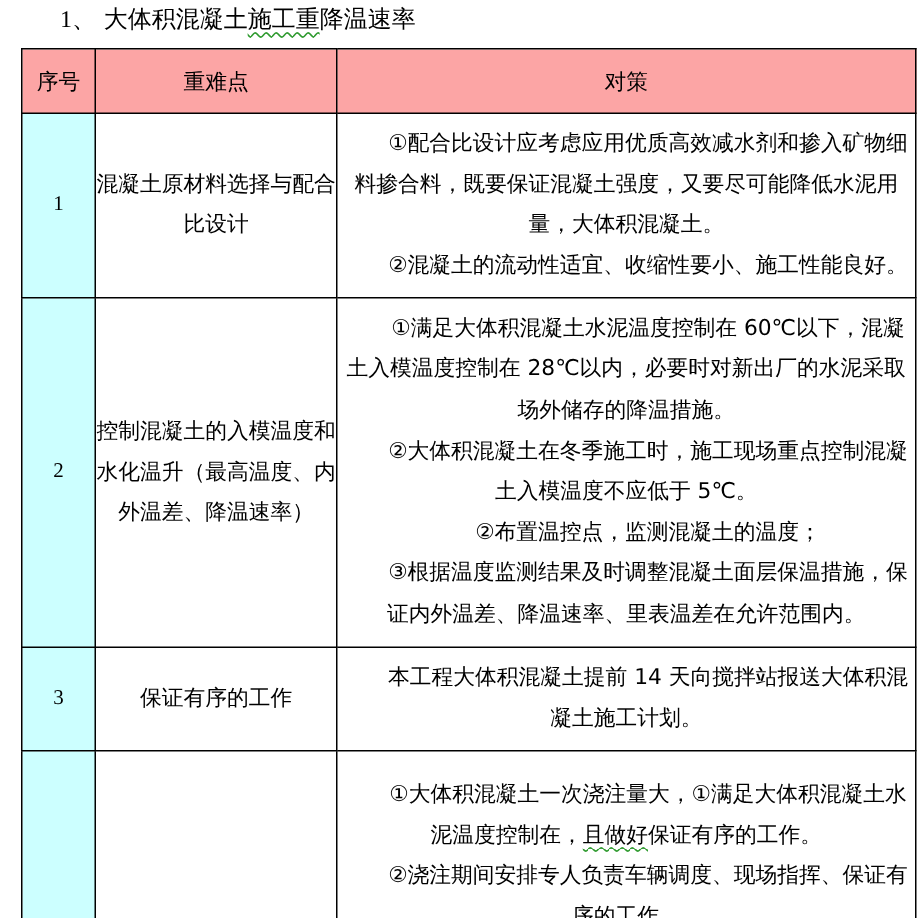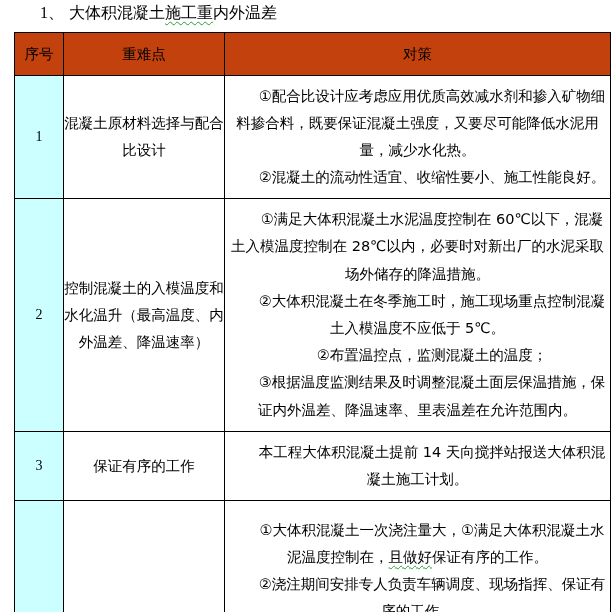--- a/index.html
+++ b/index.html
@@ -45,21 +45,21 @@
       border: 1.5px solid #000000;
       padding: 0;
       font-weight: normal;
       vertical-align: middle;
       text-align: center;
     }
     col.c1 { width: 49px; }
     col.c2 { width: 161px; }
     col.c3 { width: 386px; }
     tr.hdr th {
-      background: #c2410c;
+      background: #fca5a5;
       height: 42px;
       text-align: center;
     }
     td.idx {
       background: #ccffff;
       text-align: center;
       font-family: "Liberation Serif", serif;
       font-size: 14px;
     }
     td.key {
@@ -83,41 +83,41 @@
     tr.r4 td { height: 140px; }
     tr.r4 td.key, tr.r4 td.idx {
       vertical-align: bottom;
     }
   </style>
 </head>
 <body>
 
 <div class="title">
   <span class="num">1、</span>
-  <span>大体积混凝土</span><span class="wavy">施工重</span><span>内外温差</span>
+  <span>大体积混凝土</span><span class="wavy">施工重</span><span>降温速率</span>
 </div>
 
 <table class="main">
   <colgroup>
     <col class="c1">
       <col class="c2">
       <col class="c3">
   </colgroup>
   <tbody>
       <tr class="hdr">
     <th>序号</th>
     <th>重难点</th>
     <th>对策</th>
   </tr>
 
   <tr class="r1">
     <td class="idx">1</td>
     <td class="key">混凝土原材料选择与配合比设计</td>
     <td class="measure">
-      <p>①配合比设计应考虑应用优质高效减水剂和掺入矿物细料掺合料，既要保证混凝土强度，又要尽可能降低水泥用量，减少水化热。</p>
+      <p>①配合比设计应考虑应用优质高效减水剂和掺入矿物细料掺合料，既要保证混凝土强度，又要尽可能降低水泥用量，大体积混凝土。</p>
       <p>②混凝土的流动性适宜、收缩性要小、施工性能良好。</p>
     </td>
   </tr>
 
   <tr class="r2">
     <td class="idx">2</td>
     <td class="key">控制混凝土的入模温度和水化温升（最高温度、内外温差、降温速率）</td>
     <td class="measure">
       <p>①满足大体积混凝土水泥温度控制在 60℃以下，混凝土入模温度控制在 28℃以内，必要时对新出厂的水泥采取场外储存的降温措施。</p>
       <p>②大体积混凝土在冬季施工时，施工现场重点控制混凝土入模温度不应低于 5℃。</p>

